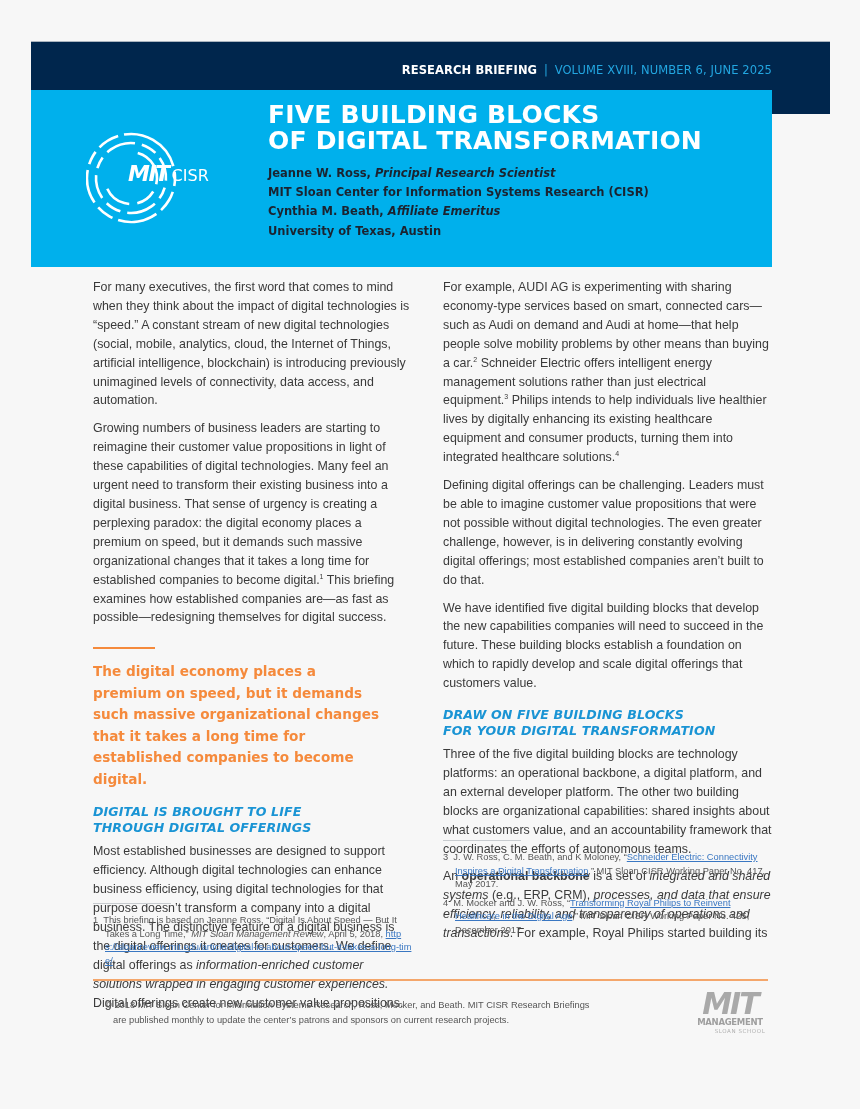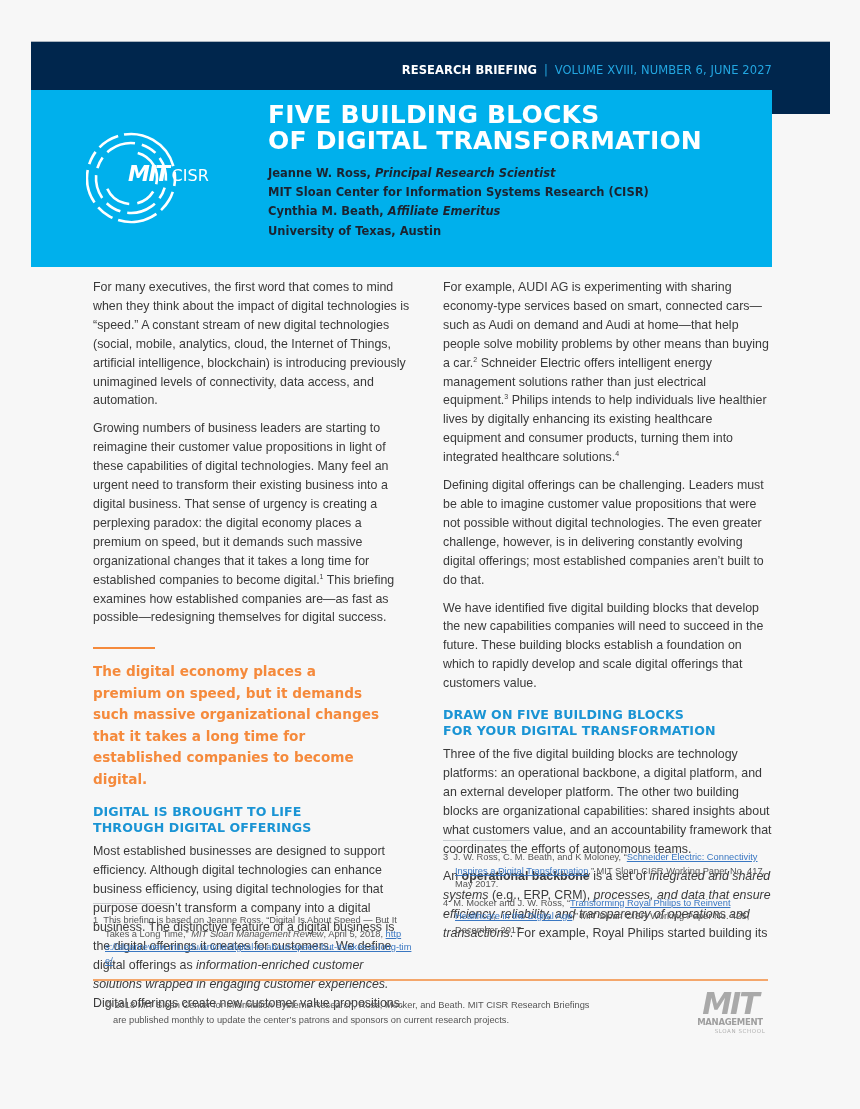--- a/index.html
+++ b/index.html
@@ -38,21 +38,21 @@
   .col-left { left:93px; top:278px; width:318px; }
   .col-right { left:443px; top:278px; width:330px; }
   sup { font-size:7px; line-height:0; vertical-align:super; }
   .rule-orange { width:62px; height:2px; background:#f58a3c; margin:20px 0 12px 0; }
   .pull {
     color:#f58a3c; font-weight:bold; font-family:"DejaVu Sans", sans-serif; font-size:13.6px; line-height:21.5px;
     margin-bottom:14px;
   }
   .section-head {
     color:#1a94d4; font-weight:bold; font-family:"DejaVu Sans", sans-serif; font-size:12.6px; line-height:16px;
-    margin:8px 0 6px 0; letter-spacing:0.1px;
+    margin:8px 0 6px 0; letter-spacing:0.1px;font-style:italic;
   }
   .fn-rule { width:78px; height:1px; background:#c8ccd0; margin:0 0 10px 0; }
   .fn { font-size:9.3px; line-height:13.5px; color:#555; margin:0 0 5px 0; padding-left:12px; text-indent:-12px; }
   .fn a { color:#3a77c2; text-decoration:underline; }
   .fn-left { position:absolute; left:93px; top:903px; width:320px; }
   .fn-right { position:absolute; left:443px; top:840px; width:330px; }
   .footer-rule { position:absolute; left:93px; top:979px; width:675px; height:2px; background:#f4a66b; }
   .footer-text { position:absolute; left:105px; top:998px; font-size:9.3px; line-height:15px; color:#555; width:520px; }
   .footer-text .indent { padding-left:8px; }
   .mit-logo { position:absolute; left:690px; top:991px; width:80px; height:44px; color:#a8a8a8; text-align:center; }
@@ -60,21 +60,21 @@
   .mit-logo .mgmt { font-family:"DejaVu Sans", sans-serif; font-weight:bold; font-size:8.5px; line-height:10px; letter-spacing:-0.3px; color:#9e9e9e; }
   .mit-logo .sloan { font-family:"DejaVu Sans", sans-serif; font-size:5.5px; line-height:8px; letter-spacing:0.6px; color:#b0b0b0; padding-left:20px; }
 </style>
 </head>
 <body>
 
 <div class="navbar">
   <div class="meta">
     <span class="strong">RESEARCH BRIEFING</span>
     <span class="sep">|</span>
-    <span class="vol">VOLUME XVIII, NUMBER 6, JUNE 2027</span>
+    <span class="vol">VOLUME XVIII, NUMBER 6, JUNE 2025</span>
   </div>
 </div>
 
 <div class="hero">
   <svg class="logo" viewBox="0 0 150 140" xmlns="http://www.w3.org/2000/svg">
     <g fill="none" stroke="#fff" stroke-width="2.6" stroke-linecap="butt">
 
       <circle cx="45" cy="68" r="44" stroke-dasharray="34 6 14 6 22 6 40 6 18 6" transform="rotate(-60 45 68)"></circle>
 
       <circle cx="45" cy="68" r="35" stroke-dasharray="24 7 12 7 30 7 16 7" transform="rotate(-35 45 68)"></circle>

